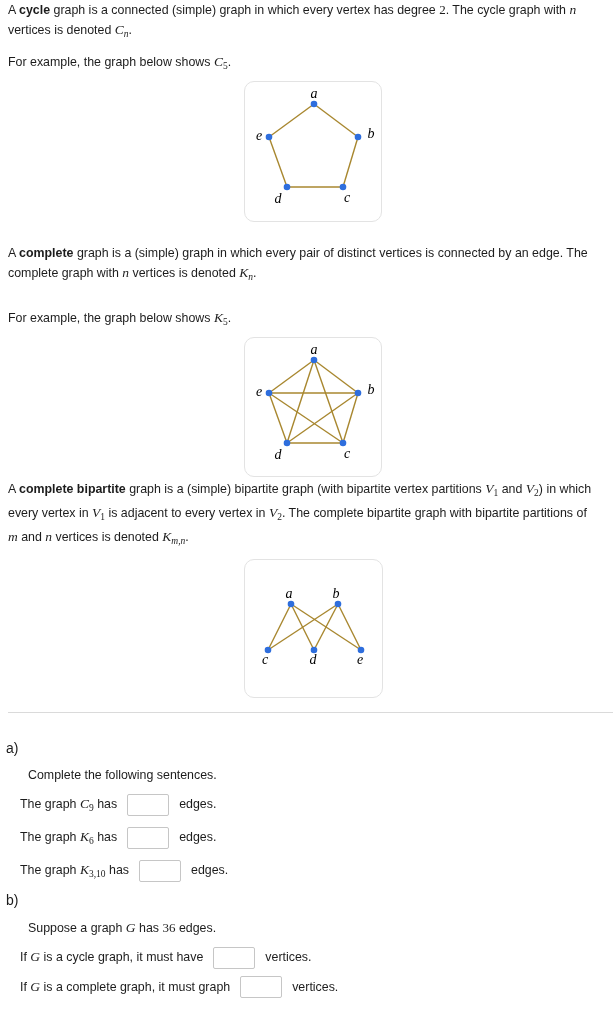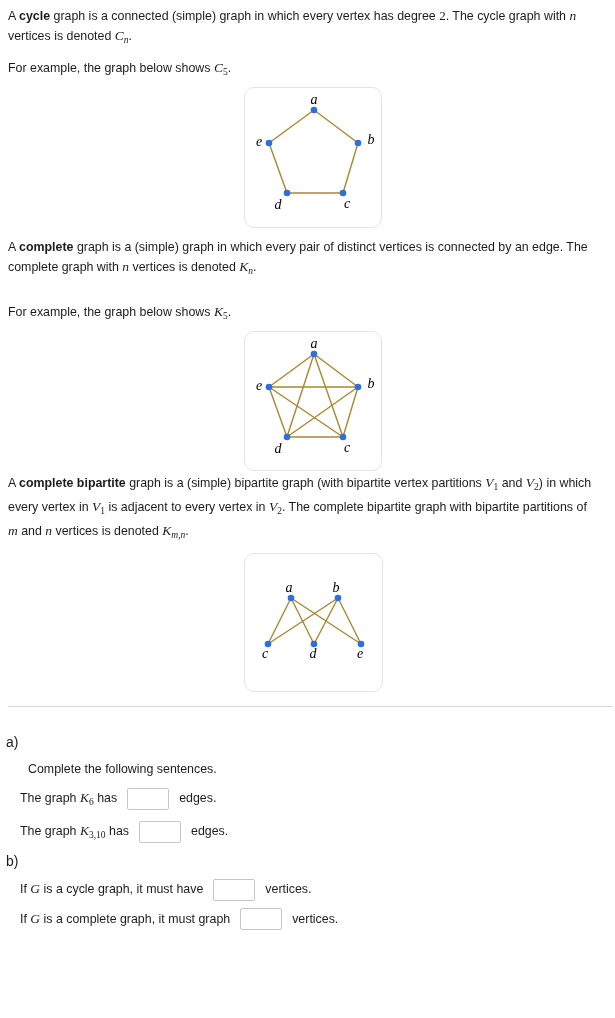--- a/index.html
+++ b/index.html
@@ -4,23 +4,23 @@
 <style>
   html, body { margin:0; padding:0; background:#ffffff; }
   body {
     width:615px;
     color:#1c1c1c;
     font-family:"Liberation Sans", sans-serif;
     font-size:12.4px;
     -webkit-font-smoothing:antialiased;
   }
   .para { margin:0 4px 0 8px; line-height:19px; }
-  .p1   { padding-top:6px; }
+  .p1   { }
   .example { margin-top:8px; }
-  .p2   { margin-top:10px; }
+  .p2   { margin-top:22px; }
   .p2ex { margin-top:21px; }
   .p3   { margin-top:2px; }
   .p3ex { margin-top:8px; }
 
   .seg-p  { }
   .seg-b  { font-weight:bold; }
   .seg-m  { font-family:"Liberation Serif", serif; font-style:italic; font-size:13.5px; }
   .seg-n  { font-family:"Liberation Serif", serif; font-size:13px; }
   .seg-s  { font-family:"Liberation Serif", serif; font-size:9.5px; vertical-align:-3px; }
   .seg-si { font-family:"Liberation Serif", serif; font-style:italic; font-size:9.5px; vertical-align:-3px; }
@@ -151,29 +151,31 @@
       </svg>
     </div>
 
   <hr class="divider">
 
   <div class="section section-a">
     <div class="section-label">a)</div>
     <div class="section-body">
       <p class="para section-intro"><span class="seg-p">Complete the following sentences.</span></p>
       <div class="rows">
+        <div class="answer-row"><span class="seg-p">The graph </span><span class="seg-m">C</span><span class="seg-s">9</span><span class="seg-p"> has</span><input type="text" class="blank" style=""><span class="seg-p">edges.</span></div>
         <div class="answer-row"><span class="seg-p">The graph </span><span class="seg-m">K</span><span class="seg-s">6</span><span class="seg-p"> has</span><input type="text" class="blank" style=""><span class="seg-p">edges.</span></div>
         <div class="answer-row"><span class="seg-p">The graph </span><span class="seg-m">K</span><span class="seg-s">3,10</span><span class="seg-p"> has</span><input type="text" class="blank" style=""><span class="seg-p">edges.</span></div>
       </div>
     </div>
   </div>
 
   <div class="section section-b">
     <div class="section-label">b)</div>
     <div class="section-body">
+      <p class="para section-intro"><span class="seg-p">Suppose a graph </span><span class="seg-m">G</span><span class="seg-p"> has </span><span class="seg-n">36</span><span class="seg-p"> edges.</span></p>
       <div class="rows">
         <div class="answer-row"><span class="seg-p">If </span><span class="seg-m">G</span><span class="seg-p"> is a cycle graph, it must have</span><input type="text" class="blank" style=""><span class="seg-p">vertices.</span></div>
         <div class="answer-row"><span class="seg-p">If </span><span class="seg-m">G</span><span class="seg-p"> is a complete graph, it must graph</span><input type="text" class="blank" style=""><span class="seg-p">vertices.</span></div>
 
       </div>
     </div>
   </div>
 
 </div>
 

